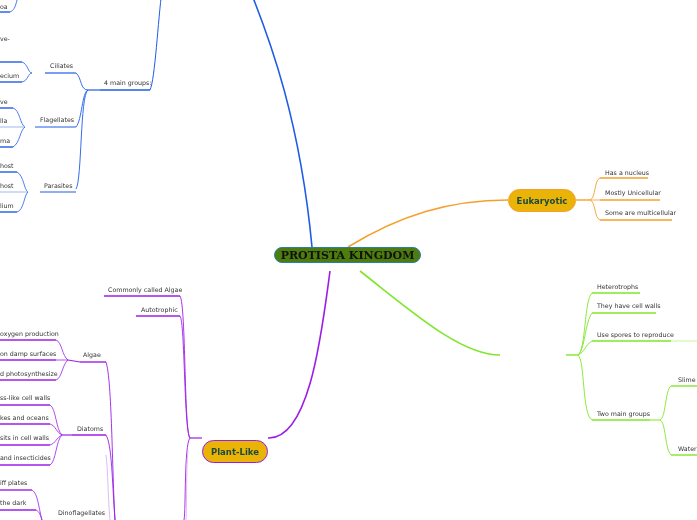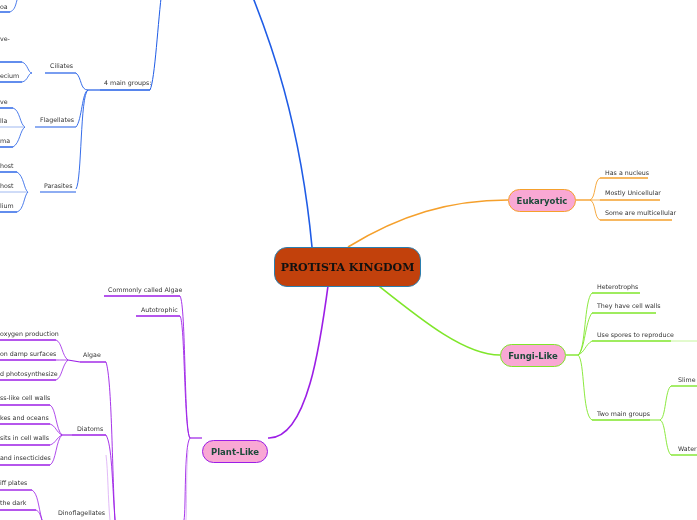--- a/index.html
+++ b/index.html
@@ -8,27 +8,27 @@
       background: #ffffff;
       font-family: "DejaVu Sans", sans-serif;
     }
     #canvas { position: absolute; left: 0; top: 0; width: 697px; height: 520px; }
     svg.links { position: absolute; left: 0; top: 0; }
     .lbl {
       position: absolute; font-size: 6.3px; color: #333; white-space: nowrap;
       font-family: "DejaVu Sans", sans-serif; line-height: 8px;
     }
     .central {
-      position: absolute; left: 274px; top: 247px; width: 147px; height: 40px;
-      border: 1.5px solid #2a7fb0; border-radius: 13px; background: #c2410c;
+      position: absolute; left: 274px; top: 247px; width: 147px; height: 16px;
+      border: 1.5px solid #2a7fb0; border-radius: 13px; background: #4d7c0f;
       box-sizing: border-box; display: flex; align-items: center; justify-content: center;
       font-family: "DejaVu Serif", serif; font-weight: bold; font-size: 11px; color: #111;
     }
     .main {
-      position: absolute; height: 23px; border-radius: 12px; background: #f9a8d4;
+      position: absolute; height: 23px; border-radius: 12px; background: #eab308;
       box-sizing: border-box; display: flex; align-items: center; justify-content: center;
       font-family: "DejaVu Sans", sans-serif; font-weight: bold; font-size: 8.5px; color: #1d4a3a;
       border-width: 1.5px; border-style: solid;
     }
   </style>
 </head>
 <body>
 
 <div id="canvas">
 
@@ -143,23 +143,20 @@
     </g>
   </svg>
 
   <div class="central">
     <span>PROTISTA KINGDOM</span>
   </div>
 
   <div class="main" style="left:508px;top:189px;width:68px;border-color:#f5a02c;">
     <span>Eukaryotic</span>
   </div>
-  <div class="main" style="left:500px;top:344px;width:66px;border-color:#7fe62a;">
-    <span>Fungi-Like</span>
-  </div>
   <div class="main" style="left:202px;top:440px;width:66px;border-color:#9c1ee6;">
     <span>Plant-Like</span>
   </div>
 
   <div class="lbl" style="left:104px;top:79px;">4 main groups:</div>
   <div class="lbl" style="left:0px;top:3px;">oa</div>
   <div class="lbl" style="left:50px;top:62px;">Ciliates</div>
   <div class="lbl" style="left:0px;top:35px;">ve-</div>
   <div class="lbl" style="left:0px;top:72px;">ecium</div>
   <div class="lbl" style="left:40px;top:116px;">Flagellates</div>

